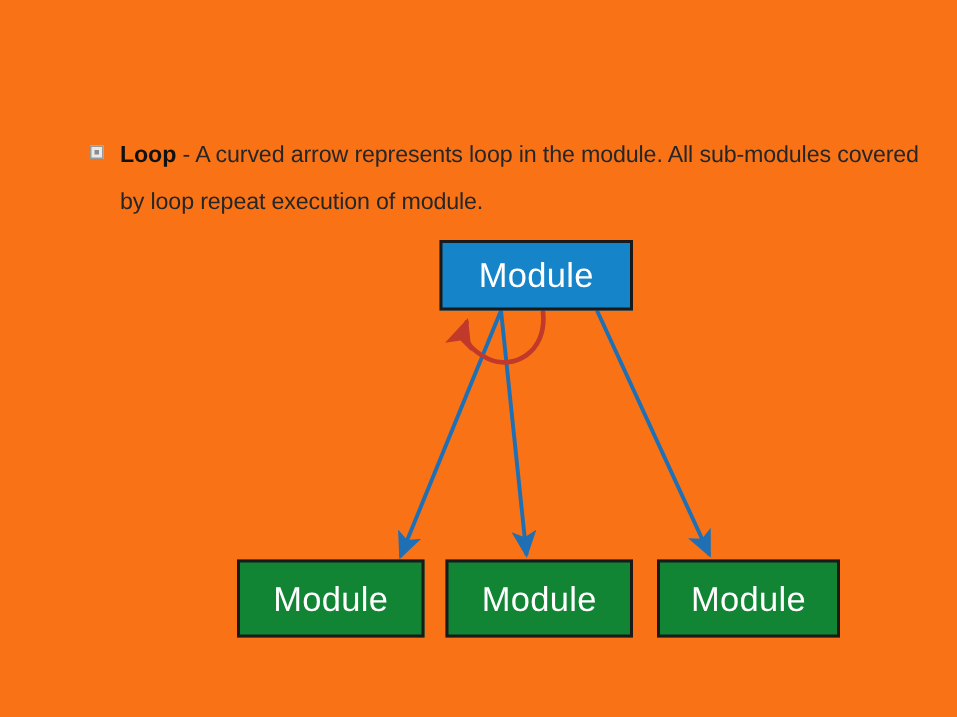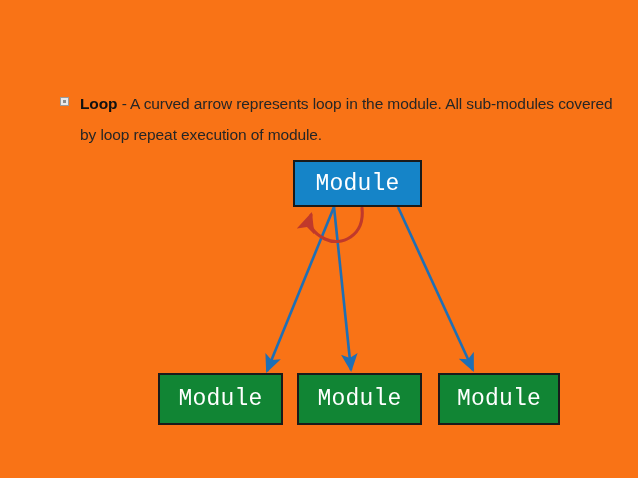--- a/index.html
+++ b/index.html
@@ -70,21 +70,21 @@
   }
   .node {
     position: absolute;
     box-sizing: border-box;
     border: 2px solid #1a1a1a;
     display: flex;
     align-items: center;
     justify-content: center;
     color: #ffffff;
     font-size: 23px;
-    font-family: Liberation Mono, monospace;
+    font-family: Liberation Sans, sans-serif;
     letter-spacing: 0.2px;
     z-index: 3;
   }
   .node.blue {
     background: #1584c8;
   }
   .node.green {
     background: #118534;
   }
   #node-root {

